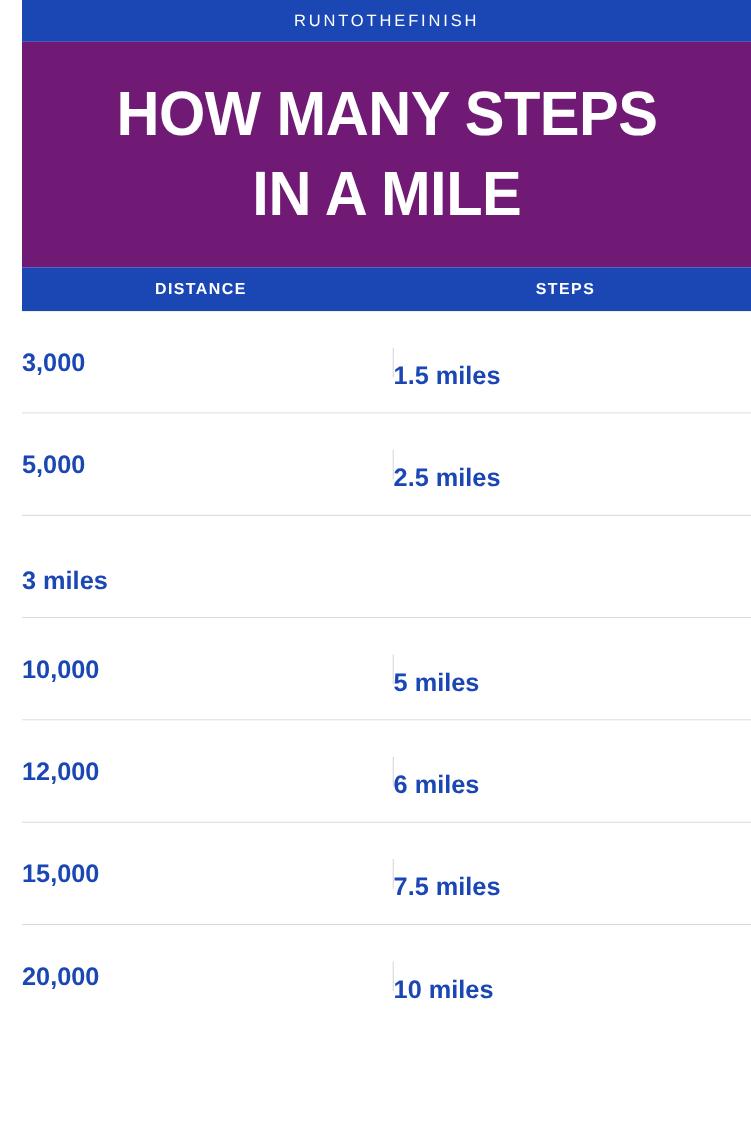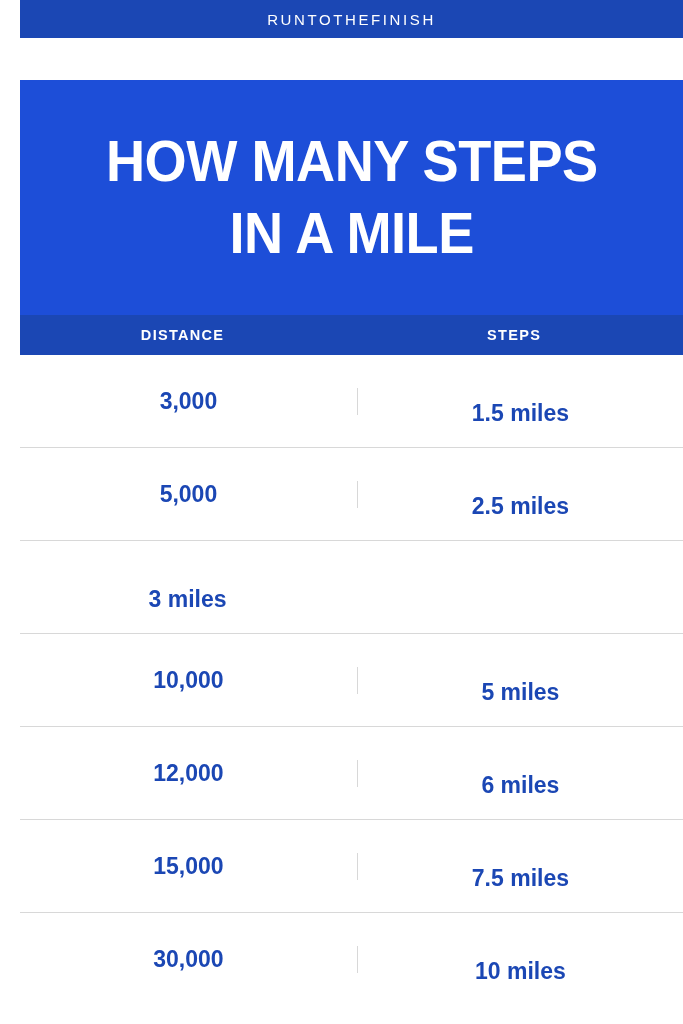--- a/index.html
+++ b/index.html
@@ -28,28 +28,27 @@
     justify-content: center;
   }
   .brand-text {
     color: #ffffff;
     font-size: 15px;
     letter-spacing: 2.6px;
     font-weight: 400;
   }
   
   .title-block {
-    height: 235px;
-    background: #1d4ed8;
+    height: 205px;
+    background: #701a75;
     display: flex;
     flex-direction: column;
     align-items: center;
     justify-content: center;
     padding: 0 20px;
-    margin-top: 42px;
   }
   .title-line {
     color: #ffffff;
     font-weight: bold;
     font-size: 57px;
     line-height: 1.25;
     letter-spacing: -0.5px;
     text-align: center;
     transform: scaleX(0.95);
     white-space: nowrap;
@@ -79,21 +78,20 @@
     display: flex;
     align-items: center;
     border-bottom: 1px solid #d8d8d8;
     background: #ffffff;
   }
   .row:last-child { border-bottom: none; }
   .cell {
     color: #1b47b4;
     font-weight: bold;
     font-size: 23px;
-    text-align: center;
   }
   .cell-steps {
     width: 348px;
     border-right: 1px solid #d8d8d8;
   }
   .cell-distance {
     width: 335px;
     margin-top: 24px;
   }
 </style>
@@ -135,18 +133,18 @@
     </div>
     <div class="row">
       <div class="cell cell-steps">12,000</div>
       <div class="cell cell-distance">6 miles</div>
     </div>
     <div class="row">
       <div class="cell cell-steps">15,000</div>
       <div class="cell cell-distance">7.5 miles</div>
     </div>
     <div class="row">
-      <div class="cell cell-steps">30,000</div>
+      <div class="cell cell-steps">20,000</div>
       <div class="cell cell-distance">10 miles</div>
     </div>
 
   </div>
 </div>
 
 </body></html>

